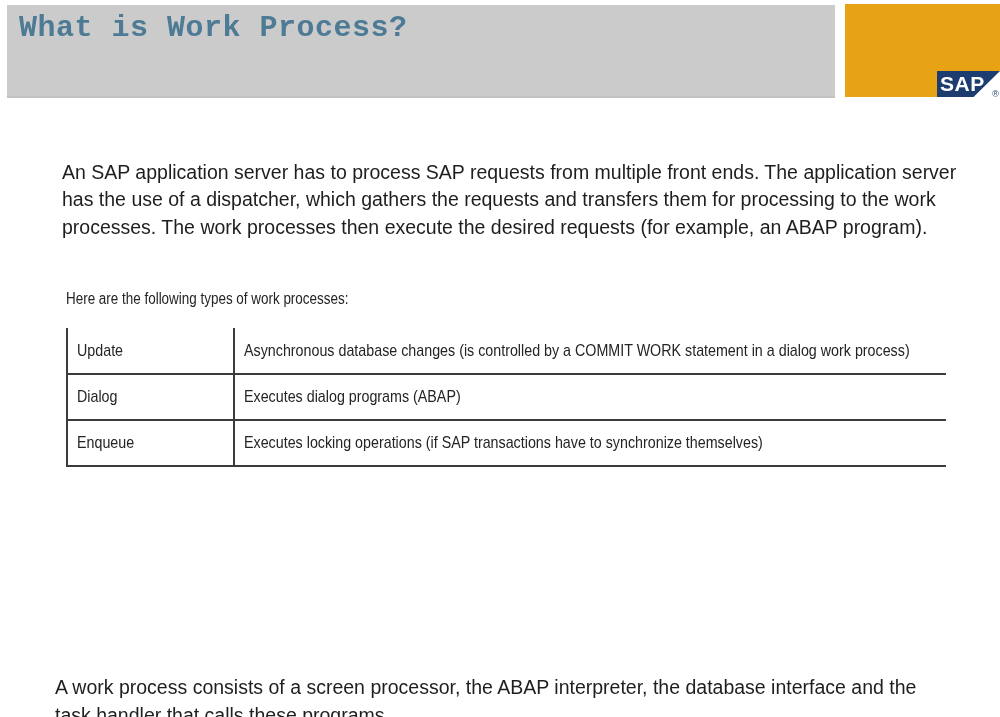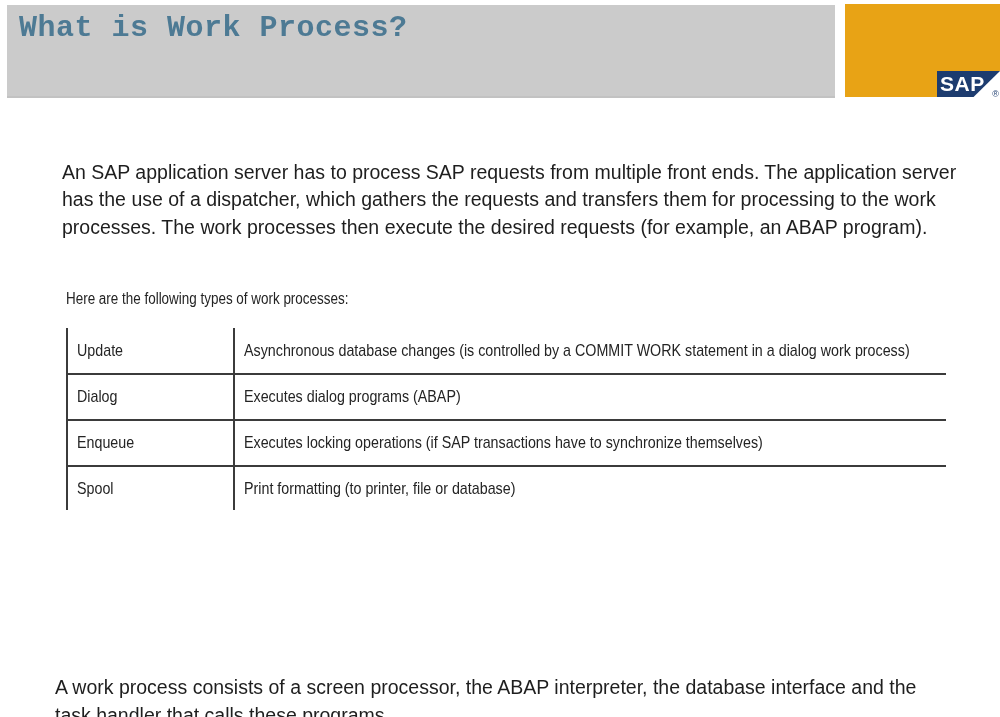--- a/index.html
+++ b/index.html
@@ -139,22 +139,18 @@
         <td><span class="cond">Asynchronous database changes (is controlled by a COMMIT WORK statement in a dialog work process)</span></td>
       </tr>
       <tr>
         <td><span class="cond">Dialog</span></td>
         <td><span class="cond">Executes dialog programs (ABAP)</span></td>
       </tr>
       <tr>
         <td><span class="cond">Enqueue</span></td>
         <td><span class="cond">Executes locking operations (if SAP transactions have to synchronize themselves)</span></td>
       </tr>
-      <tr class="last">
-        <td><span class="cond">Spool</span></td>
-        <td><span class="cond">Print formatting (to printer, file or database)</span></td>
-      </tr>
     </tbody>
   </table>
 
   <p class="outro">A work process consists of a screen processor, the ABAP interpreter, the database interface and the task handler that calls these programs.</p>
 
 </div>
 
 </body></html>

